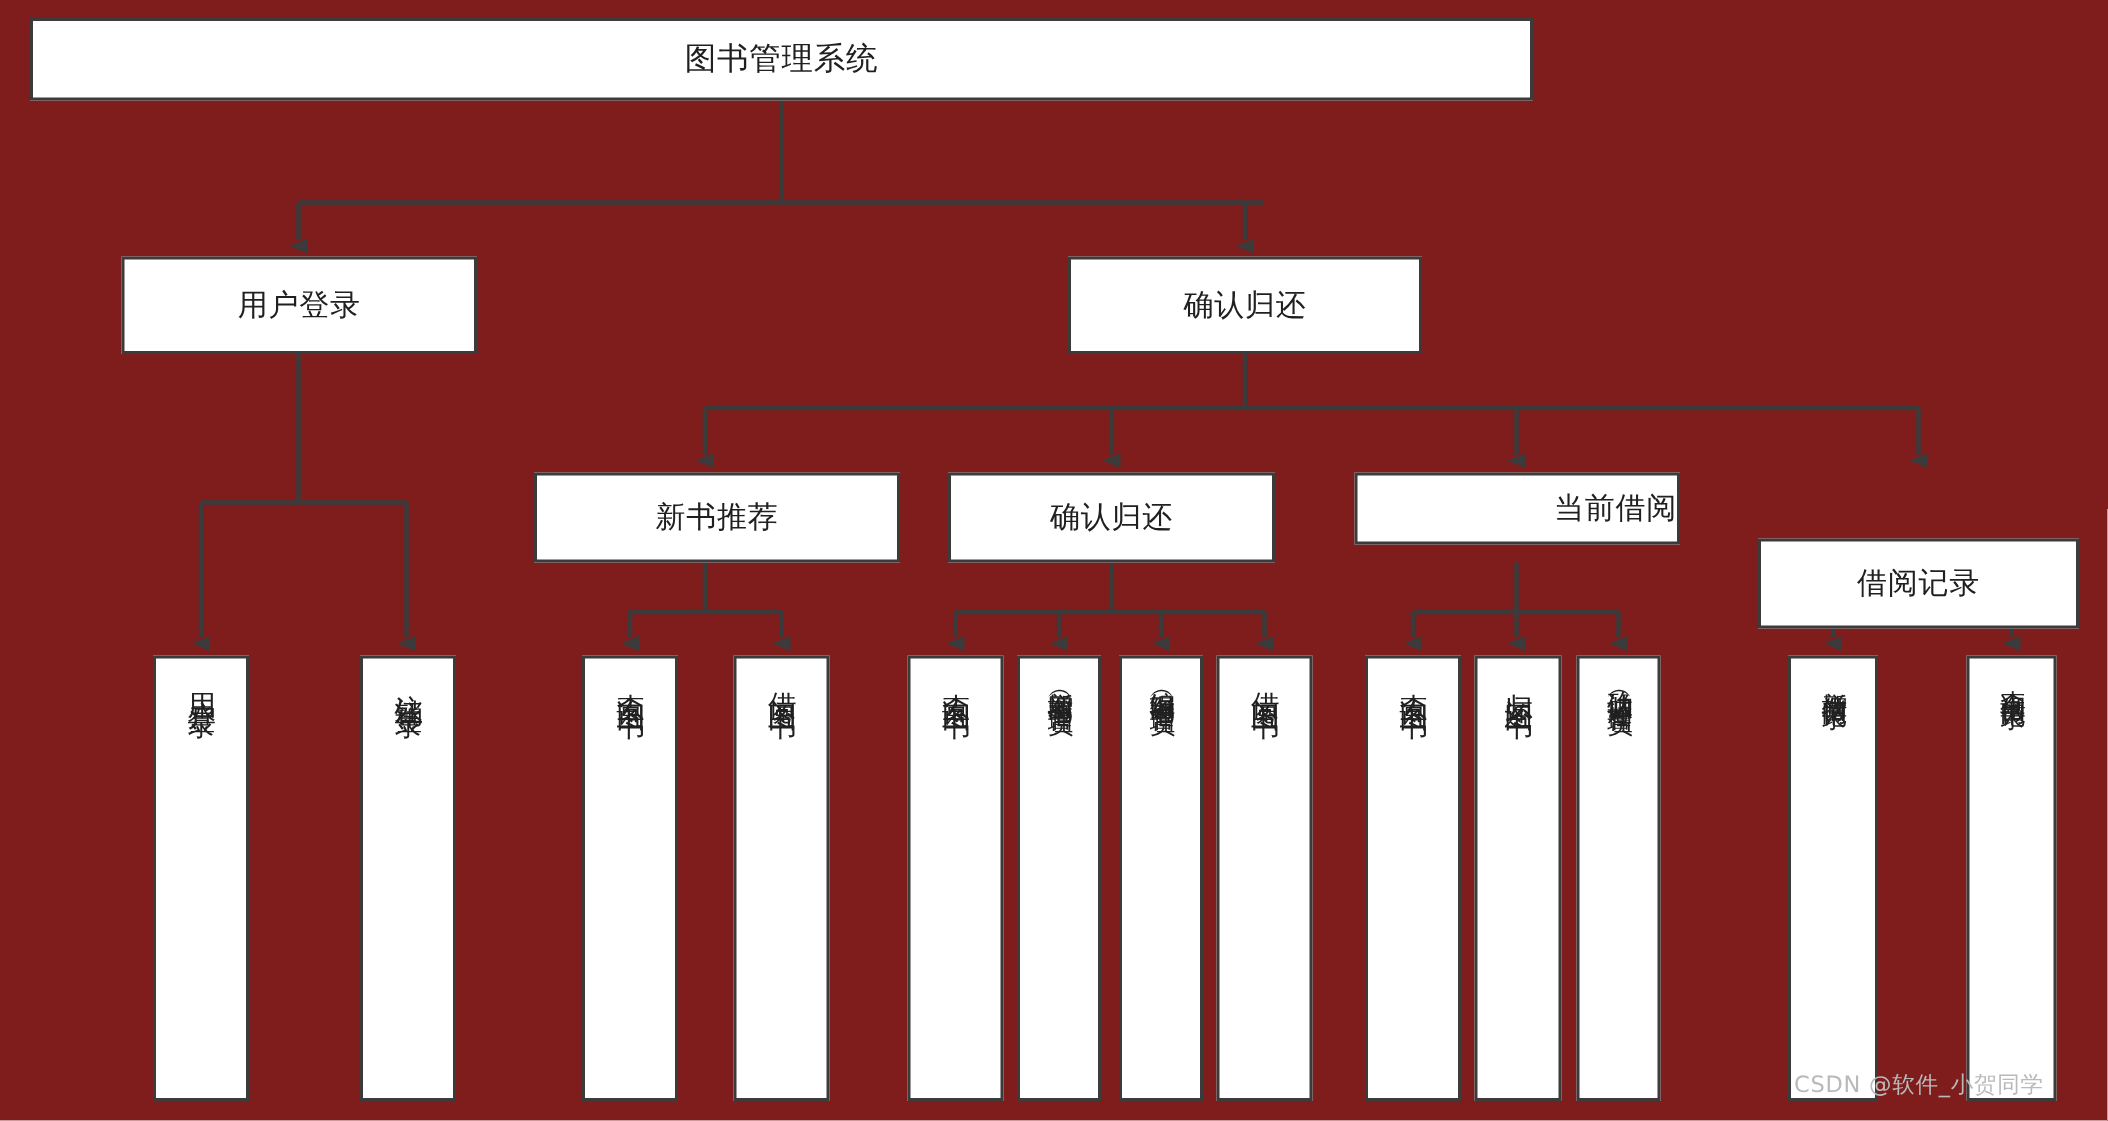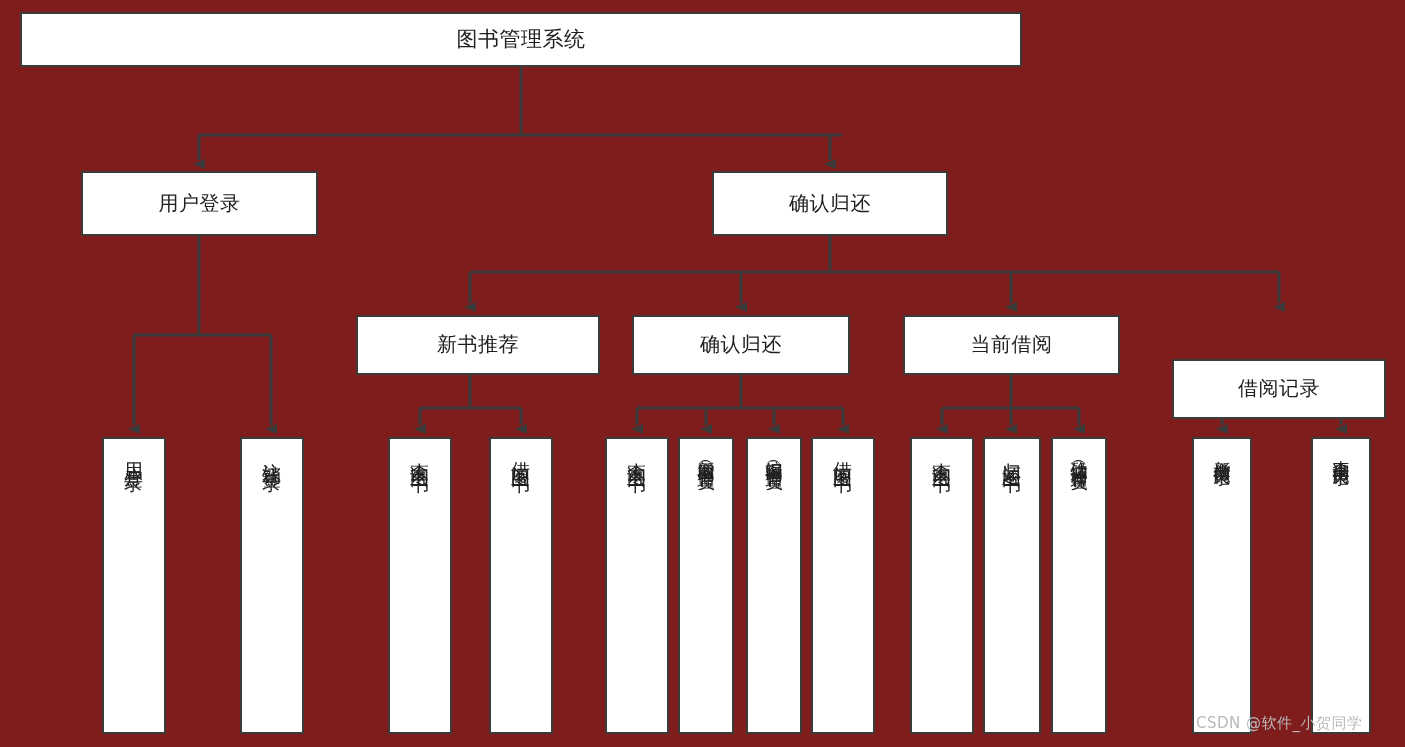--- a/index.html
+++ b/index.html
@@ -146,21 +146,21 @@
   </div>
 
   <div class="node horiz" style="left:356px; top:315px; width:244px; height:60px;">
     <span class="label">新书推荐</span>
   </div>
 
   <div class="node horiz" style="left:632px; top:315px; width:218px; height:60px;">
     <span class="label">确认归还</span>
   </div>
 
-  <div class="node horiz" style="left:903px; top:315px; width:217px; height:60px;">
+  <div class="node horiz" style="left:903px; top:315px; width:217px; height:48px;justify-content:flex-end;">
     <span class="label">当前借阅</span>
   </div>
 
   <div class="node horiz" style="left:1172px; top:315px; width:214px; height:60px;margin-top:44px;">
     <span class="label">借阅记录</span>
   </div>
 
   <div class="node vert" style="left:102px; top:437px; width:64px; height:297px;">
     <span class="label">用户登录</span>
   </div>

